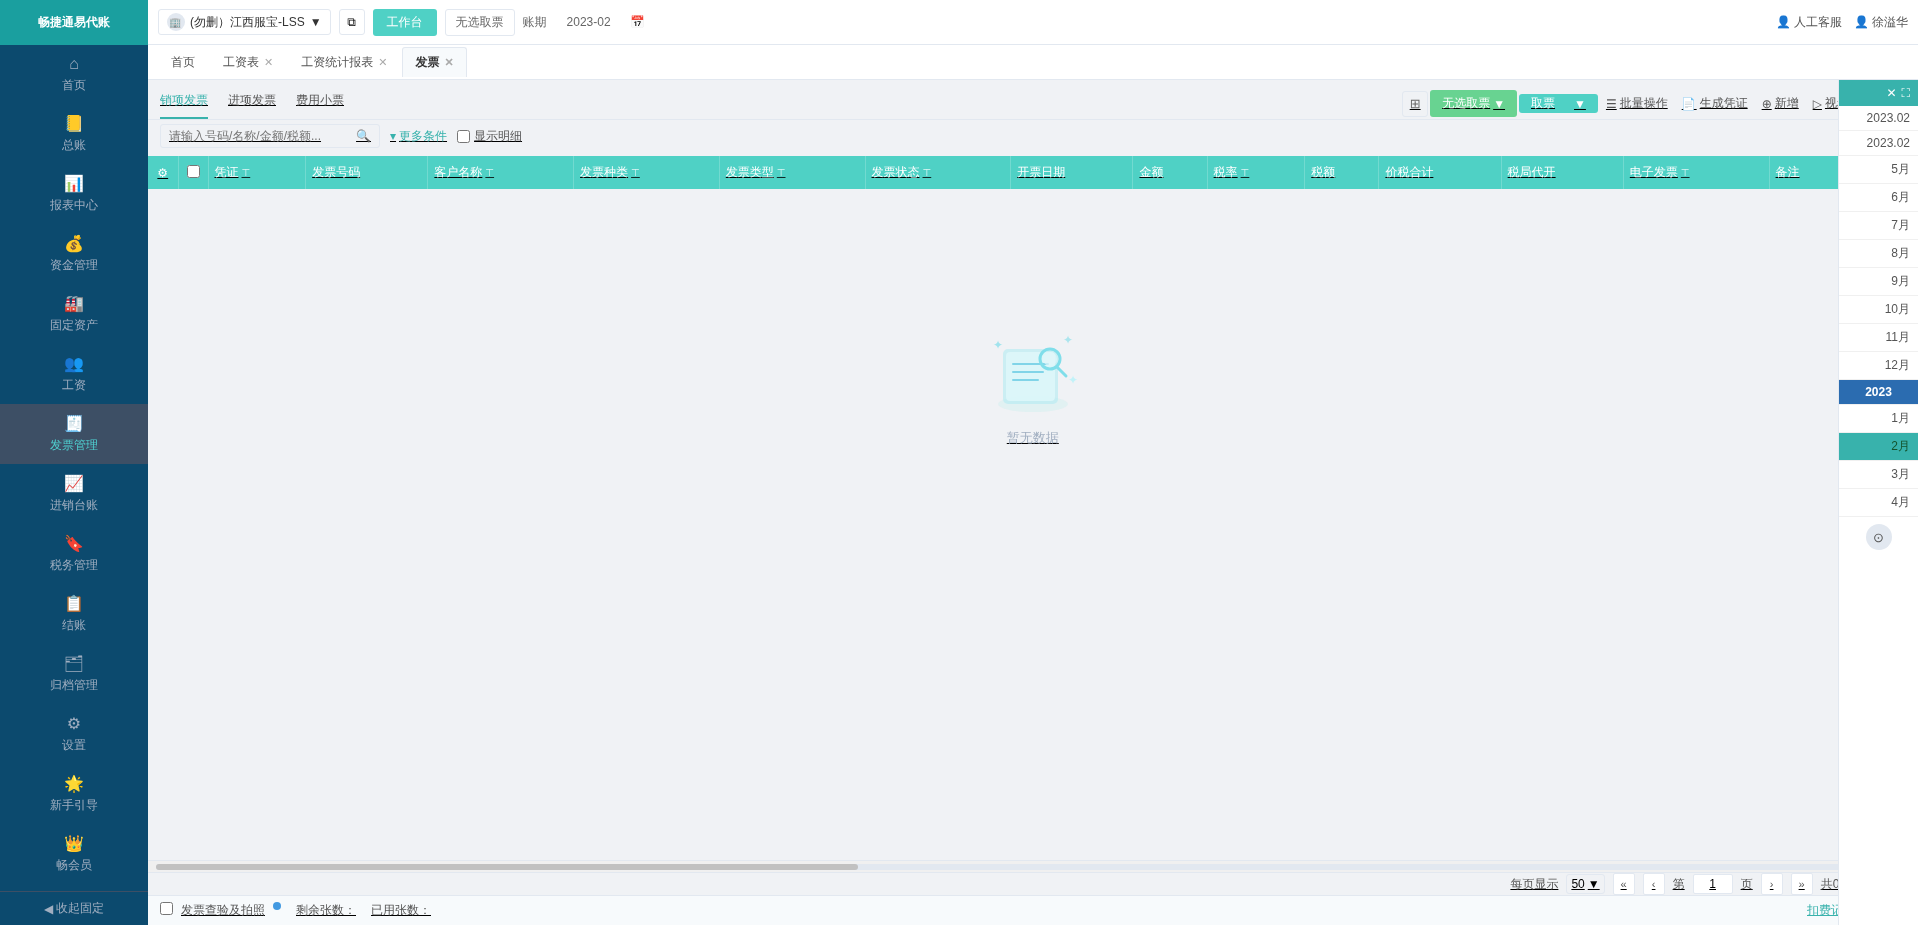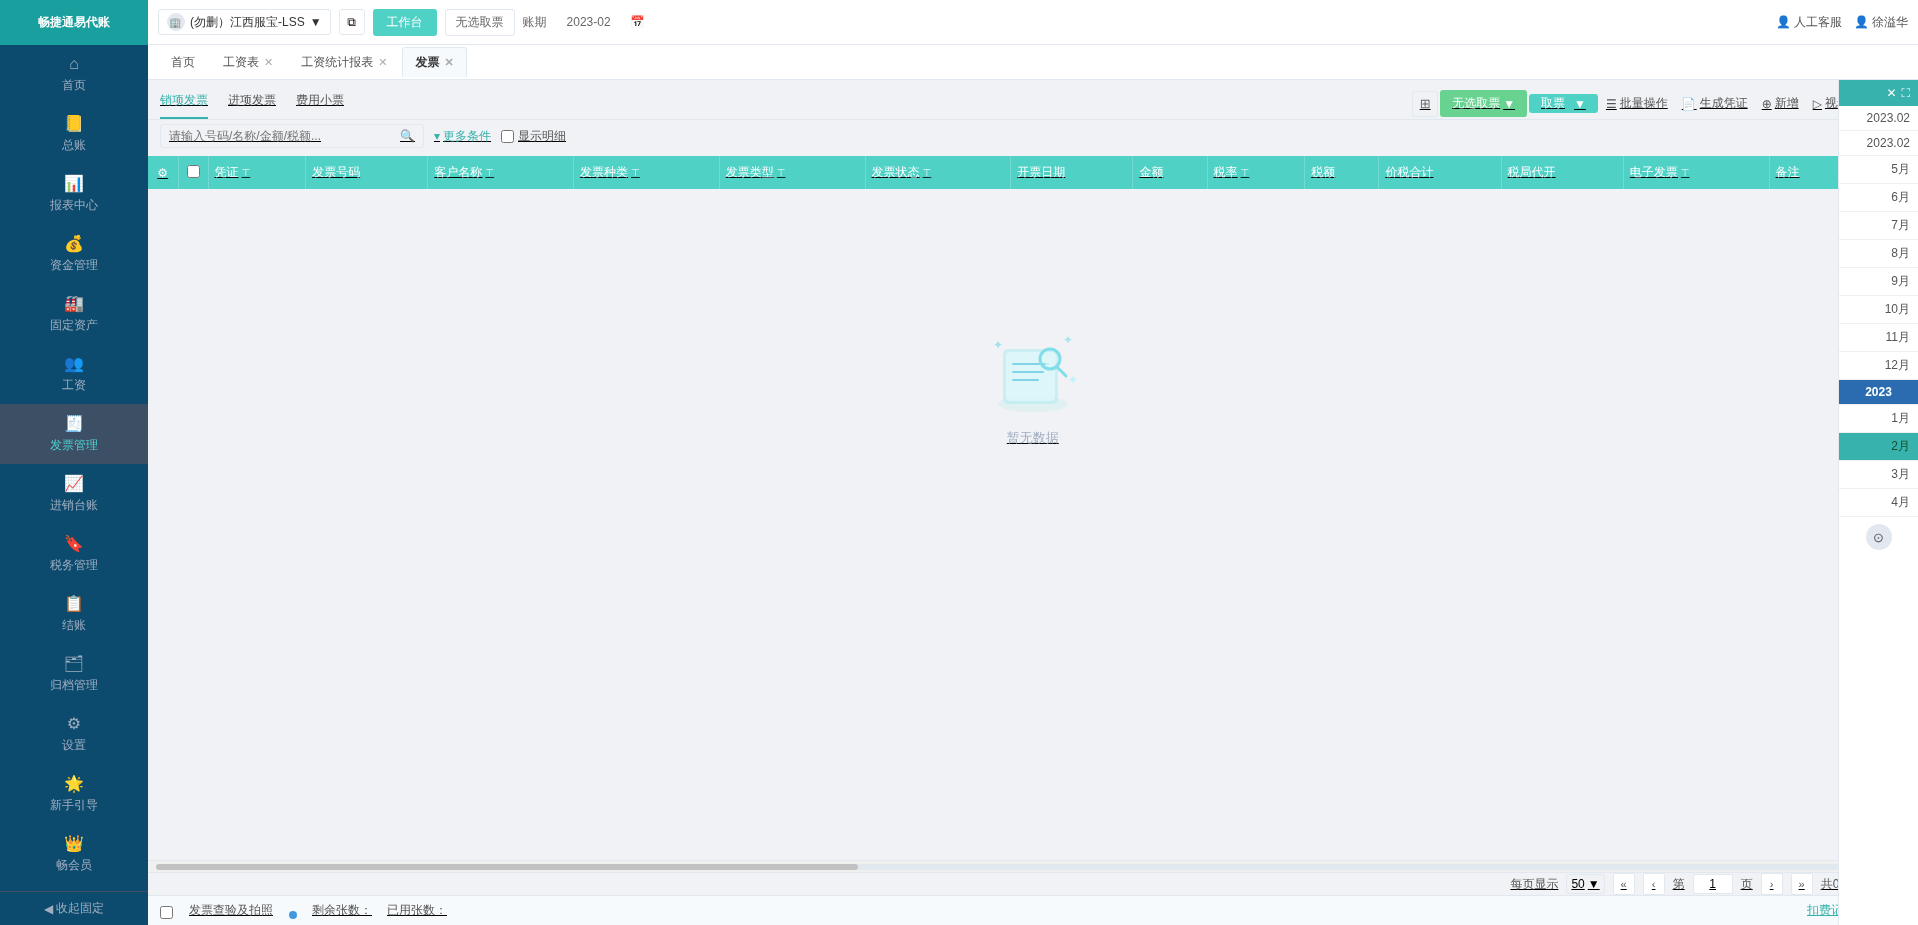--- a/index.html
+++ b/index.html
@@ -199,21 +199,21 @@
     .btn-secondary {
       background: #4fd1c5;
       color: white;
       border: none;
       padding: 1px 12px;
       border-radius: 3px;
       cursor: pointer;
       font-size: 12px;
       display: flex;
       align-items: center;
-      gap: 9px;
+      gap: 19px;
     }
     .btn-action {
       background: none;
       border: none;
       color: #555;
       cursor: pointer;
       font-size: 12px;
       display: flex;
       align-items: center;
       gap: 3px;
@@ -245,21 +245,21 @@
       padding: 4px 12px 8px;
       gap: 10px;
     }
     .search-box {
       display: flex;
       align-items: center;
       border: 1px solid #e2e8f0;
       border-radius: 3px;
       padding: 4px 8px;
       gap: 5px;
-      width: 264px;
+      width: 220px;
     }
     .search-box input {
       border: none;
       outline: none;
       font-size: 12px;
       color: #333;
       width: 100%;
       background: transparent;
     }
     .more-filter-btn {
@@ -362,22 +362,22 @@
       align-items: center;
       padding: 6px 12px;
       background: #f7fafc;
       border-top: 1px solid #e2e8f0;
       gap: 15px;
       font-size: 12px;
       color: #555;
     }
     .verify-check {
       display: flex;
-      align-items: flex-end;
-      gap: 16px;
+      align-items: flex-start;
+      gap: 8px;
     }
     .dot-blue {
       width: 8px; height: 8px;
       background: #4299e1;
       border-radius: 50%;
     }
     .bottombar-right {
       margin-left: auto;
       display: flex;
       gap: 15px;

